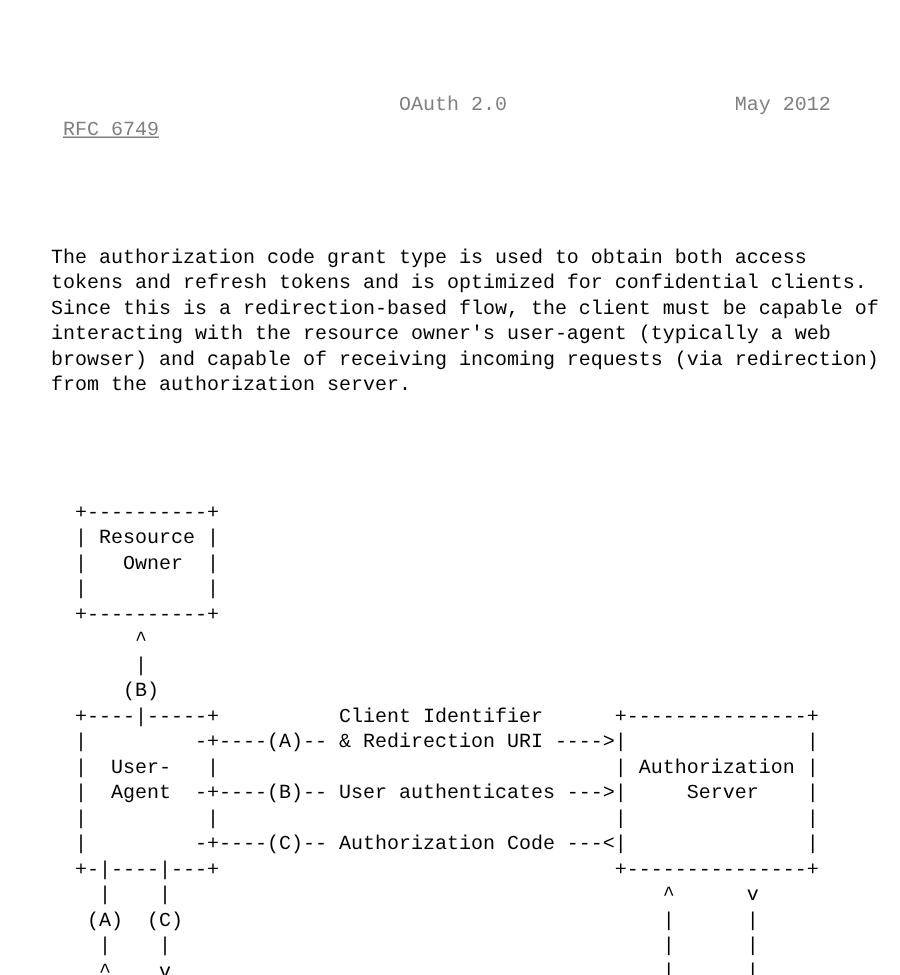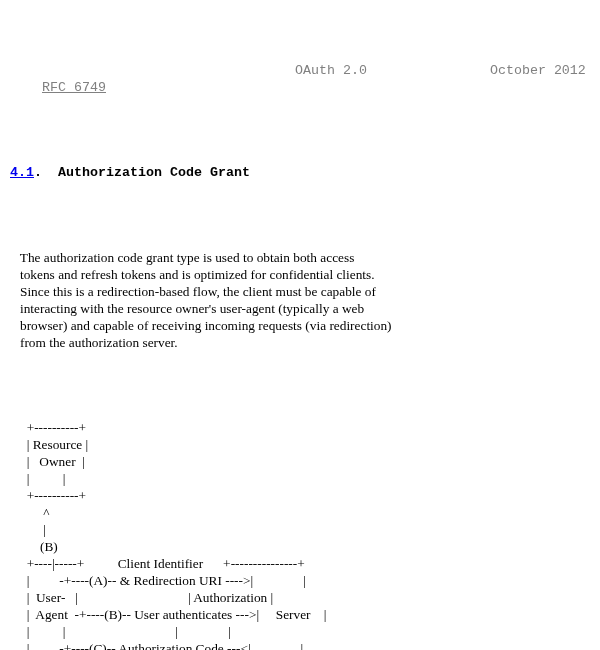--- a/index.html
+++ b/index.html
@@ -22,57 +22,56 @@
   }
   .hdr{
     position:relative;
     height:17px;
     color:var(--header-gray);
   }
   .hdr a{
     color:var(--header-gray);
     cursor:pointer;
   }
-  .hdr .center-pos{position:absolute;left:32ch;top:0;margin-left:29px;}
+  .hdr .center-pos{position:absolute;left:32ch;top:0;}
   .hdr .right-pos{position:absolute;left:60ch;top:0;}
   h2.heading{
     margin:34px 0 0 0;
     font-size:inherit;
     font-family:inherit;
     line-height:inherit;
     font-weight:bold;
     color:var(--text);
   }
   .sec-link{
     color:var(--link-blue);
     text-decoration:underline;
     font-weight:bold;
     cursor:pointer;
   }
   pre{
     margin:0;
-    font-family:Liberation Serif, serif;
+    font-family:Liberation Mono, monospace;
     font-size:inherit;
     line-height:inherit;
   }
   pre.paragraph{margin-top:17px;}
   pre.diagram{margin-top:17px;}
 </style>
 </head>
 <body>
 
 <div class="page">
 
   <div class="hdr">
     <a href="#">RFC 6749</a>
     <span class="center-pos">OAuth 2.0</span>
-    <span class="right-pos">October 2012</span>
+    <span class="right-pos">May 2012</span>
   </div>
 
-  <h2 class="heading"><a href="#" class="sec-link">4.1</a><span>.  </span><span>Authorization Code Grant</span></h2>
 
   <pre class="paragraph">   The authorization code grant type is used to obtain both access
    tokens and refresh tokens and is optimized for confidential clients.
    Since this is a redirection-based flow, the client must be capable of
    interacting with the resource owner's user-agent (typically a web
    browser) and capable of receiving incoming requests (via redirection)
    from the authorization server.</pre>
 
   <pre class="diagram">     +----------+
      | Resource |

